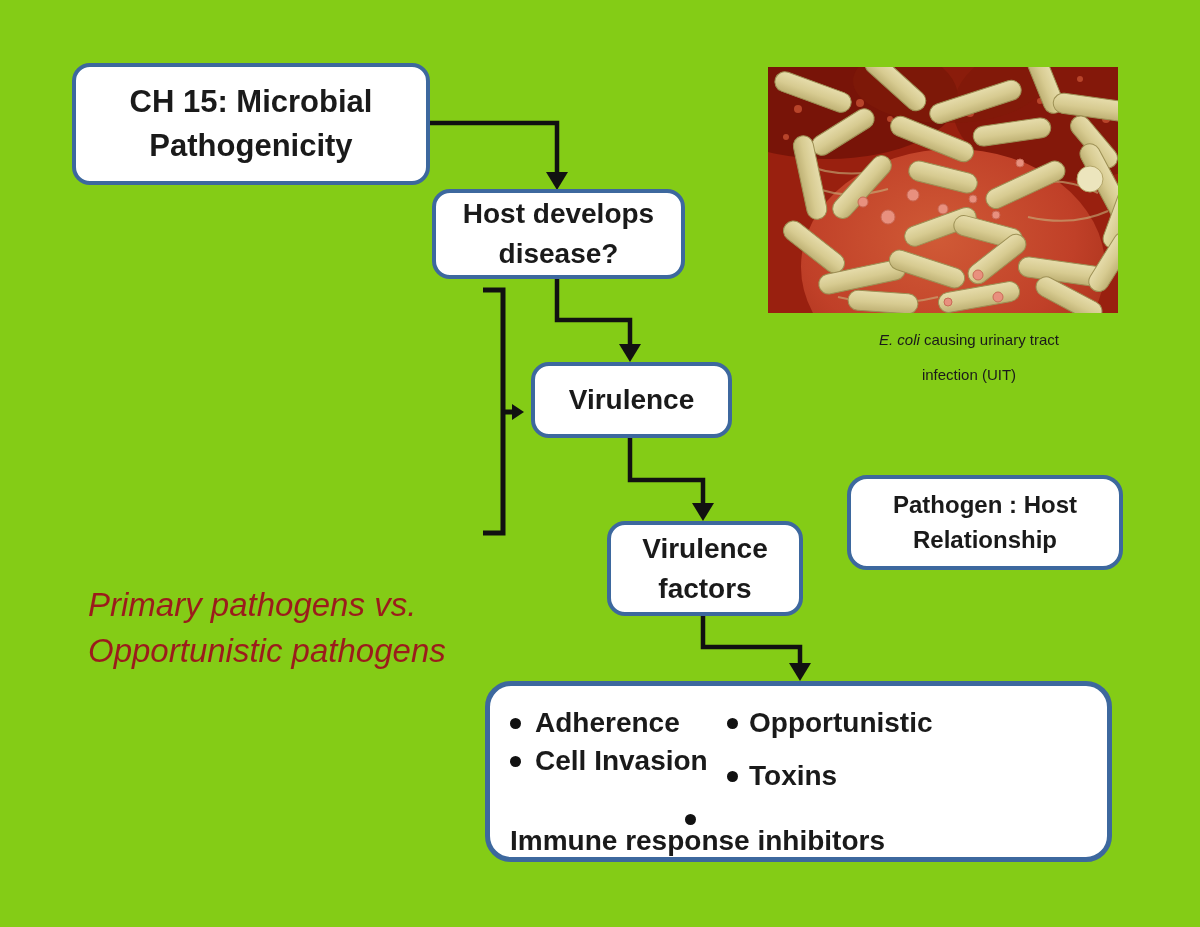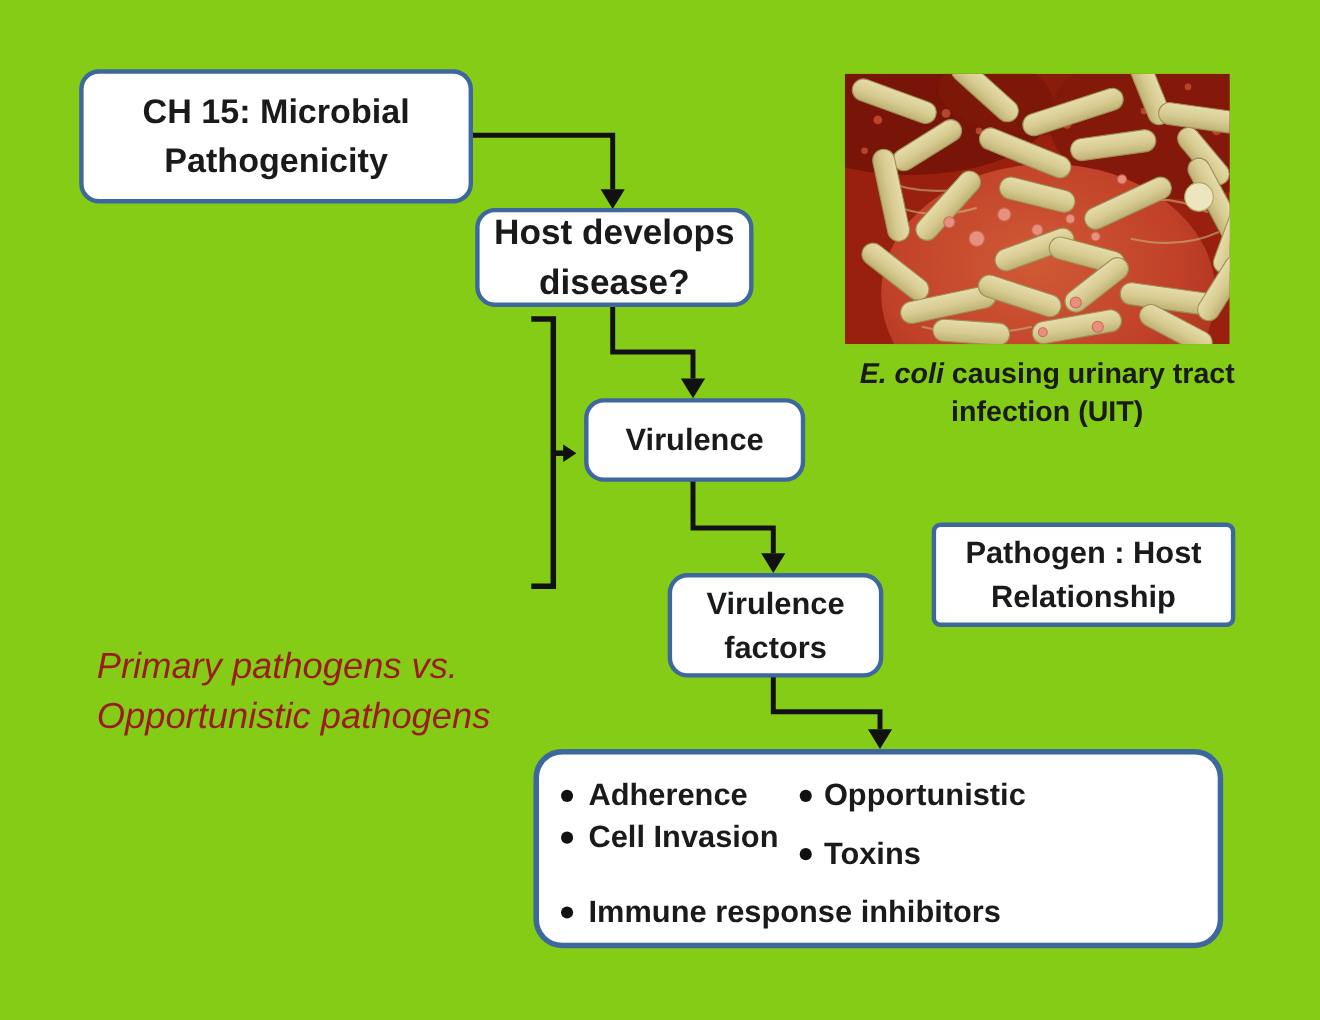--- a/index.html
+++ b/index.html
@@ -19,63 +19,63 @@
   .wires polygon{fill:var(--line);stroke:none;}
   .wires .brace{fill:none;stroke:var(--line);stroke-width:5;stroke-linejoin:miter;}
 
   .node{
     position:absolute;display:flex;align-items:center;justify-content:center;
     border:4.5px solid var(--box-border);border-radius:18px;background:#ffffff;
     font-weight:bold;text-align:center;white-space:pre-line;line-height:1.42;
     box-sizing:border-box;color:var(--text);
   }
   .node-ch15{left:72px;top:63px;width:358px;height:122px;font-size:31px;}
-  .node-host{left:432px;top:189px;width:253px;height:90px;font-size:32px;}
+  .node-host{left:432px;top:189px;width:253px;height:90px;font-size:28px;}
   .node-virulence{left:531px;top:362px;width:201px;height:76px;font-size:28px;}
   .node-vf{left:607px;top:521px;width:196px;height:95px;font-size:28px;}
-  .node-ph{left:847px;top:475px;width:276px;height:95px;font-size:28px;border-radius:8px;}
+  .node-ph{left:847px;top:475px;width:276px;height:95px;font-size:24px;border-radius:20px;}
 
   .note-blue{
     position:absolute;left:88px;top:310px;width:400px;
     color:var(--note-blue);font-weight:bold;font-size:27px;line-height:40px;
     white-space:pre-line;
   }
   .note-red{
     position:absolute;left:88px;top:582px;width:480px;
     color:var(--note-red);font-weight:normal;font-style:italic;font-size:33px;line-height:46px;
     white-space:pre-line;
   }
 
   .photo{
     position:absolute;left:768px;top:67px;width:350px;height:246px;overflow:hidden;
   }
   .photo svg{display:block;}
   .caption{
-    position:absolute;left:762px;top:322px;width:380px;text-align:center;
-    font-weight:bold;font-size:26px;line-height:35px;white-space:pre-line;color:var(--text);
+    position:absolute;left:779px;top:322px;width:380px;text-align:center;
+    font-weight:normal;font-size:15px;line-height:35px;white-space:pre-line;color:var(--text);
   }
   .caption .species{font-style:italic;}
 
   .bigbox{
     position:absolute;left:485px;top:681px;width:627px;height:181px;box-sizing:border-box;
     border:5px solid var(--box-border);border-radius:26px;background:#ffffff;padding-left:48px;
   }
   .bullet{
     position:absolute;display:flex;align-items:center;height:30px;
     font-weight:bold;font-size:28px;color:var(--text);
   }
   .bullet .dot{
     width:11px;height:11px;border-radius:50%;background:var(--line);flex:0 0 auto;
   }
   .bullet .lbl{white-space:nowrap;}
   .b-adherence{left:20px;top:22px;}
   .b-colonization{left:237px;top:22px;}
   .b-cellinvasion{left:20px;top:60px;}
   .b-toxins{left:237px;top:75px;}
-  .b-immune{left:20px;top:128px;}
+  .b-immune{left:20px;top:128px;flex-direction:column;}
   .b-adherence .dot,.b-cellinvasion .dot,.b-immune .dot{margin-right:14px;}
   .b-colonization .dot,.b-toxins .dot{margin-right:11px;}
 </style>
 </head>
 <body>
 
 <div class="slide">
 
   <svg class="wires" viewBox="0 0 1200 927">
     <g>

